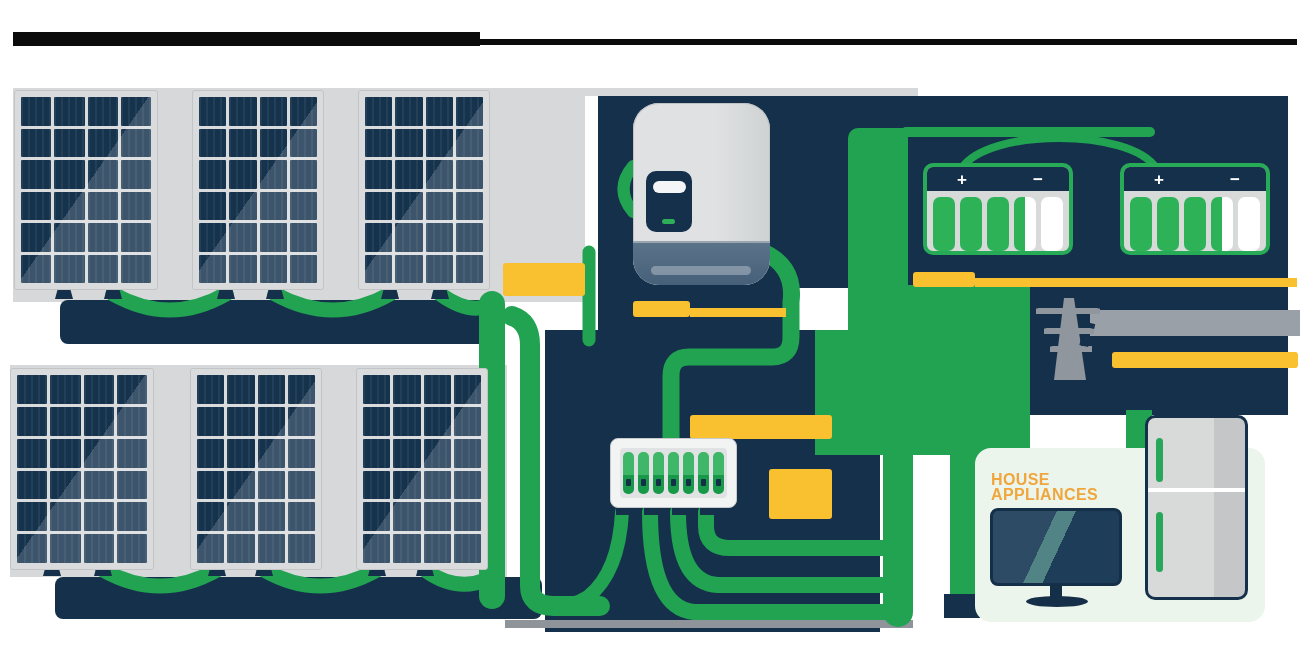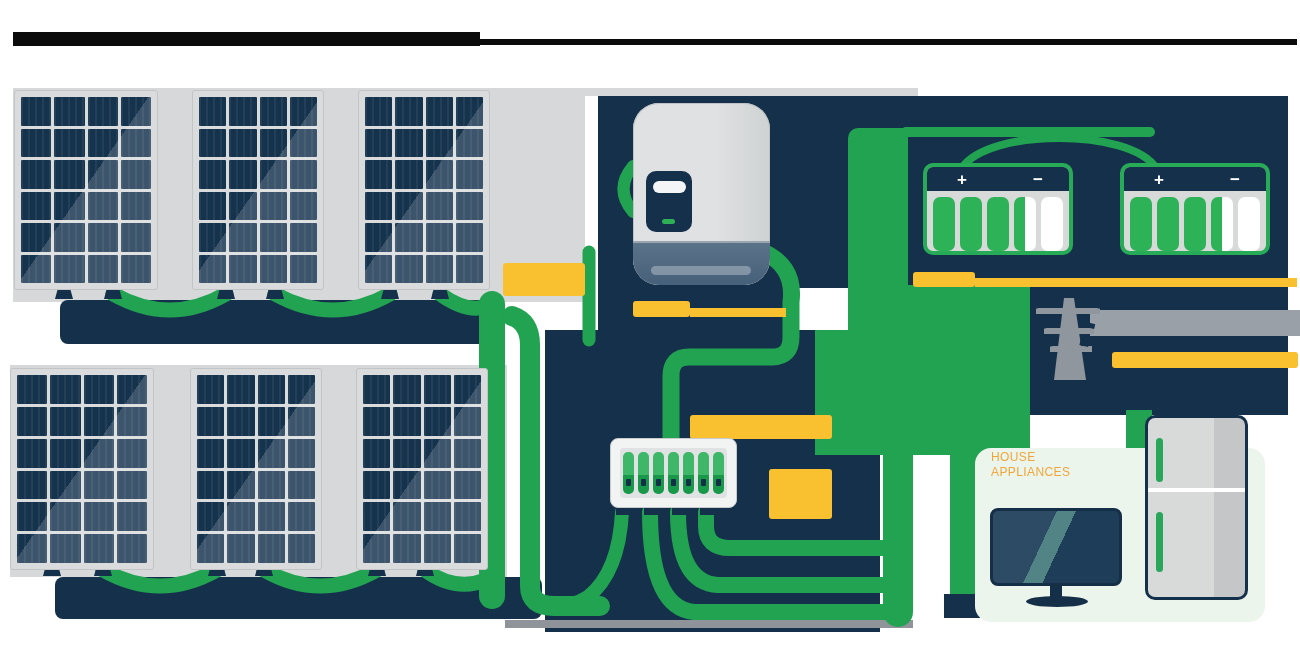--- a/index.html
+++ b/index.html
@@ -35,21 +35,21 @@
   
   .battery{position:absolute;width:150px;height:92px;background:#d8dada;border:4px solid #27ab57;border-radius:10px;box-sizing:border-box;overflow:hidden;}
   .battery .head{height:24px;background:var(--navy);display:flex;justify-content:space-between;align-items:center;padding:0 26px 0 30px;color:#fff;font-weight:bold;font-size:17px;line-height:1;}
   .battery .cellrow{display:flex;gap:5px;margin:6px;}
   .bcell{width:22px;height:54px;border-radius:7px;}
   .bcell.full{background:#2eb258;}
   .bcell.half{background:linear-gradient(90deg,#2eb258 48%,#ffffff 48%);}
   .bcell.empty{background:#ffffff;}
   
   .mint{position:absolute;left:975px;top:448px;width:290px;height:174px;background:var(--mint);border-radius:16px;}
-  .ha-title{position:absolute;left:16px;top:2px;color:var(--orange);font-weight:normal;font-size:12px;letter-spacing:.4px;line-height:15px;}
+  .ha-title{position:absolute;left:16px;top:24px;color:var(--orange);font-weight:bold;font-size:16px;letter-spacing:.4px;line-height:15px;}
   .tv-screen{position:absolute;left:990px;top:508px;width:132px;height:78px;background:#1d3d59;border:3px solid #142f47;border-radius:8px;box-sizing:border-box;overflow:hidden;}
   .tv-screen .stripe{position:absolute;inset:0;background:linear-gradient(115deg,rgba(255,255,255,.07) 0 40%,rgba(110,170,158,.65) 40% 52%,transparent 52%);}
   .tv-neck{position:absolute;left:1050px;top:585px;width:12px;height:12px;background:#142f47;}
   .tv-base{position:absolute;left:1026px;top:596px;width:62px;height:11px;background:#142f47;border-radius:50%;}
   .fridge{position:absolute;left:1145px;top:415px;width:103px;height:185px;background:linear-gradient(90deg,#d8d9d9 0 68%,#c4c6c7 68%);border:3px solid var(--navy);border-radius:10px;box-sizing:border-box;}
   .fridge .divider{position:absolute;left:0;top:70px;width:100%;height:4px;background:#ffffff;}
   .fridge .handle{position:absolute;left:8px;width:7px;border-radius:4px;background:#28a65a;}
   .h-top{top:20px;height:44px;}
   .h-bot{top:94px;height:60px;}
   

